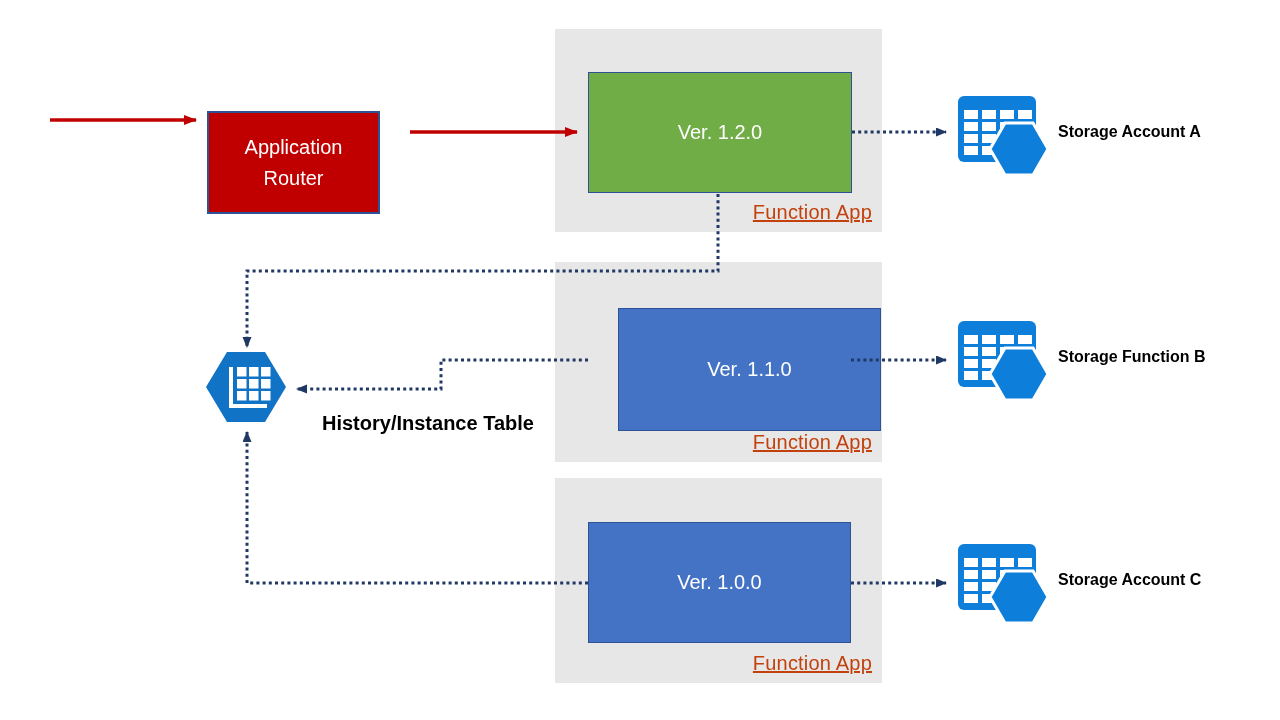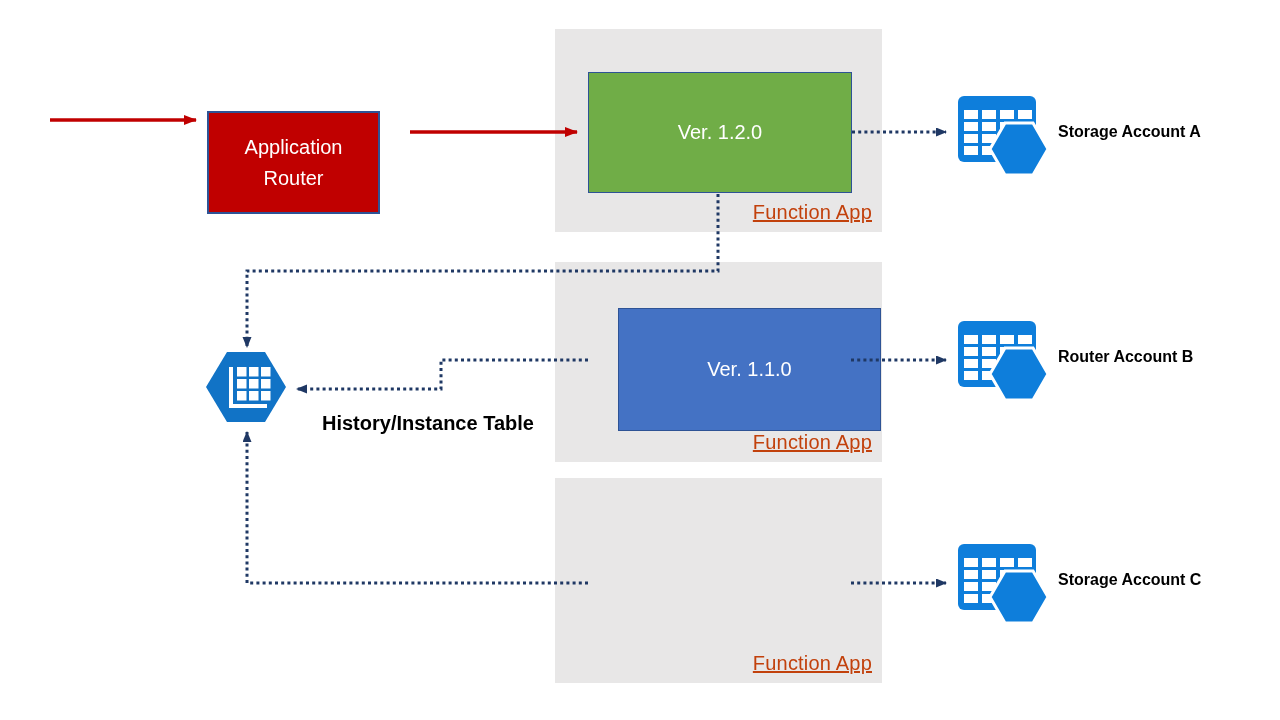--- a/index.html
+++ b/index.html
@@ -54,20 +54,23 @@
   </div>
   <div class="fa-container" style="left:555px;top:478px;width:327px;height:205px;">
     <div class="fa-caption">Function App</div>
   </div>
 
   <div class="vbox vbox-green">
     <span>Ver. 1.2.0</span>
   </div>
   <div class="vbox vbox-blue-1">
     <span>Ver. 1.1.0</span>
+  </div>
+  <div class="vbox vbox-blue-2">
+    <span>Ver. 1.0.0</span>
   </div>
 
   <div class="router">
     <div class="router-label">Application Router</div>
   </div>
 
   <div class="icon-abs hx-history">
     <svg width="84" height="78" viewBox="0 0 84 78">
       <polygon points="2,39 23,4 61,4 82,39 61,74 23,74" fill="#1173C6"></polygon>
       <g fill="#ffffff">
@@ -127,21 +130,21 @@
           <rect x="58" y="16" width="4" height="45"></rect>
         <rect x="8" y="25" width="68" height="3"></rect>
           <rect x="8" y="37" width="68" height="3"></rect>
           <rect x="8" y="49" width="68" height="3"></rect>
       </g>
       <polygon points="34,55 49,29 77,29 92,55 77,81 49,81" fill="#0E7EDB" stroke="#ffffff" stroke-width="3"></polygon>
     </svg>
   </div>
 
   <div class="storage-label sl-a">Storage Account A</div>
-  <div class="storage-label sl-b">Router Account B</div>
+  <div class="storage-label sl-b">Storage Function B</div>
   <div class="storage-label sl-c">Storage Account C</div>
 
   <svg id="arrows" width="1280" height="720">
     <defs>
       <marker id="mr" markerWidth="15" markerHeight="12" refX="12" refY="5" orient="auto" markerUnits="userSpaceOnUse">
         <path d="M0,0 L13,5 L0,10 Z" fill="#C00000"></path>
       </marker>
       <marker id="mn" markerWidth="13" markerHeight="11" refX="10" refY="4.5" orient="auto" markerUnits="userSpaceOnUse">
         <path d="M0,0 L11,4.5 L0,9 Z" fill="#1F3864"></path>
       </marker>

